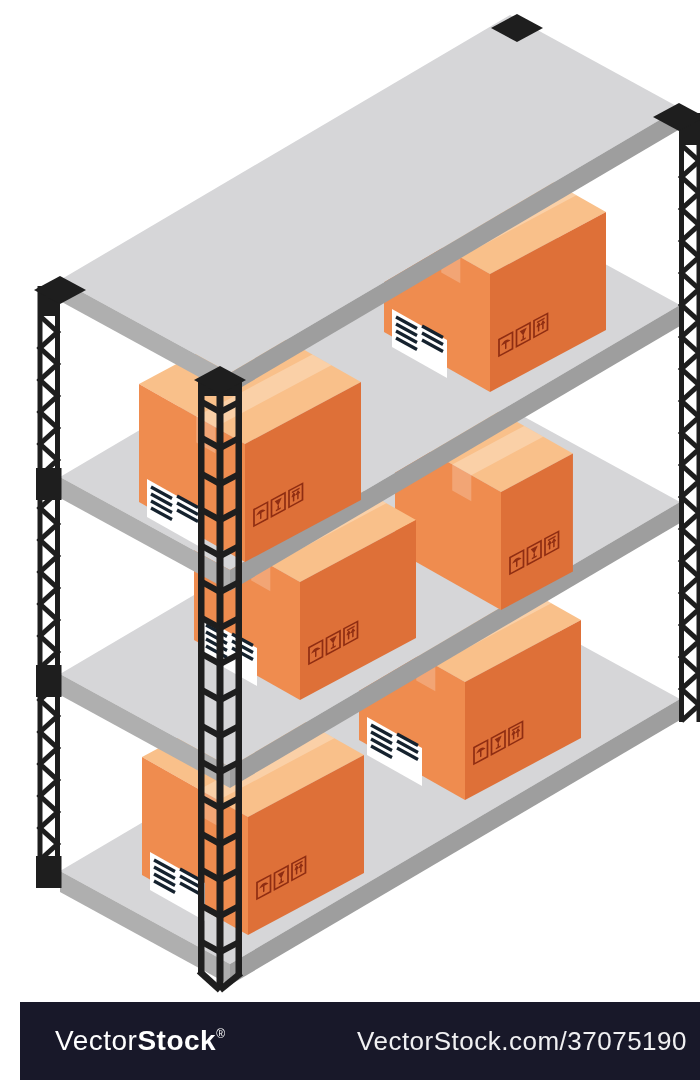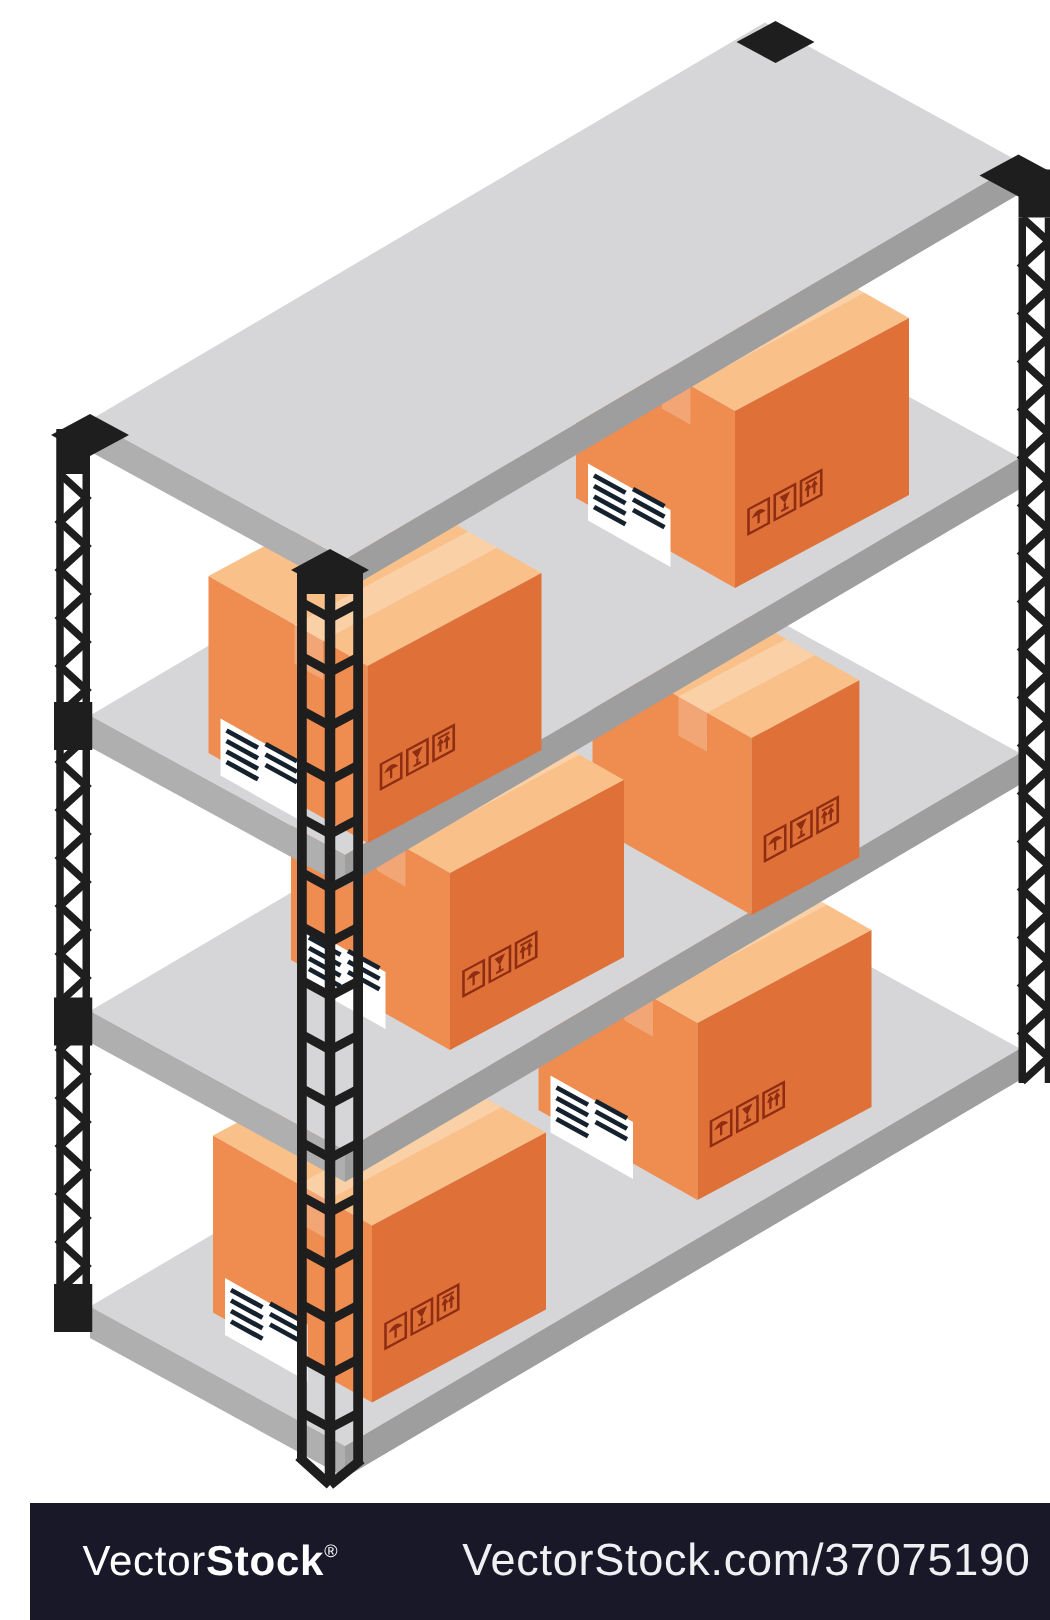--- a/index.html
+++ b/index.html
@@ -11,21 +11,21 @@
   #scene{display:block;}
   .watermark-bar{
     position:absolute;left:0;right:0;bottom:0;height:78px;
     display:flex;align-items:center;justify-content:space-between;
     padding:0 33px 0 35px;box-sizing:border-box;
   }
   .ws-logo{font-size:28px;color:#fff;letter-spacing:.5px;white-space:nowrap;}
   .ws-logo .light{font-weight:300;}
   .ws-logo .bold{font-weight:700;}
   .ws-logo sup{font-size:12px;position:relative;top:-2px;font-weight:300;}
-  .ws-url{font-size:30px;font-weight:400;color:#f0f0f2;letter-spacing:.5px;white-space:nowrap;}
+  .ws-url{font-size:26px;font-weight:400;color:#f0f0f2;letter-spacing:.5px;white-space:nowrap;}
 </style>
 </head>
 <body>
 
 <div class="stage" style="background: rgb(255, 255, 255);">
   <svg id="scene" width="700" height="1002" viewBox="0 0 700 1002">
       <g>
         <polygon points="40,871 490,606 660,699 210,964" fill="#D6D6D8"></polygon>
         <polygon points="40,871 210,964 210,985 40,892" fill="#AFAFAF"></polygon>
         <polygon points="210,964 660,699 660,720 210,985" fill="#9E9E9E"></polygon>

